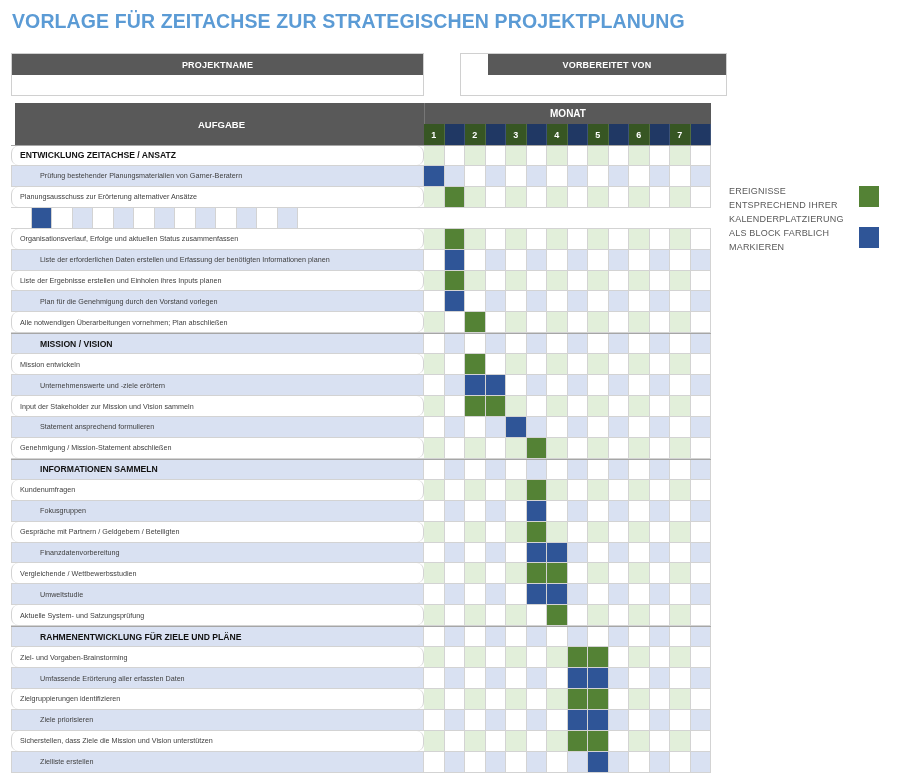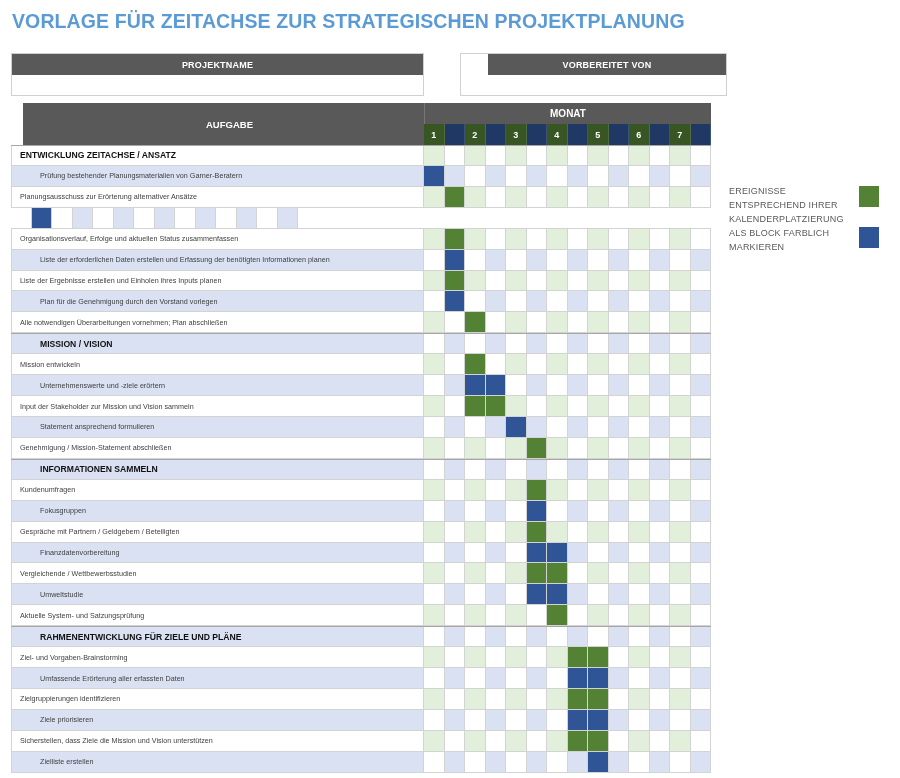--- a/index.html
+++ b/index.html
@@ -9,39 +9,39 @@
              color:#5b9bd5; letter-spacing:0.1px; white-space:nowrap; transform:scaleX(0.93); transform-origin:left top; }
     .infobox { position:absolute; top:53px; border:1px solid #d0d0d0; box-sizing:border-box; }
     .infobox .hd { height:21px; background:#595959; color:#fff; font-size:9px; font-weight:bold;
                    display:flex; align-items:center; justify-content:center; letter-spacing:0.2px; }
     .infobox .val { height:20px; background:#fff; }
     #box-projekt { left:11px; width:413px; }
     #box-vorbereitet { left:460px; width:267px;padding-left:27px; }
 
     .table { position:absolute; left:11px; top:103px; width:700px; }
     .thead { position:relative; height:42px; }
-    .th-task { position:absolute; left:12px; top:0; width:413px; height:42px; background:#595959; color:#fff;
+    .th-task { position:absolute; left:4px; top:0; width:413px; height:42px; background:#595959; color:#fff;
                font-size:9.5px; font-weight:bold; display:flex; align-items:center; justify-content:center; }
     .th-monat { position:absolute; left:413px; top:0; width:287px; height:21px; background:#595959; color:#fff;
                 font-size:10px; font-weight:bold; display:flex; align-items:center; justify-content:center;
                 border-left:1px solid #777; box-sizing:border-box; }
     .th-cols { position:absolute; left:413px; top:21px; width:287px; height:21px; display:flex; }
     .th-col { flex:1; height:21px; box-sizing:border-box; border-right:1px solid #ffffff22;
               color:#fff; font-size:9px; font-weight:bold; display:flex; align-items:center; justify-content:center; }
     .th-col.g { background:#375623; }
     .th-col.n { background:#203864; }
 
     .rows { position:relative; }
     .row { display:flex; height:20.93px; box-sizing:border-box; border-bottom:1px solid #d3d3d3; }
     .row.section { border-top:1px solid #a6a6a6; }
     .row .task { width:413px; box-sizing:border-box; padding-left:8px; font-size:7.2px; color:#404040;
                  display:flex; align-items:center; border-left:1px solid #d3d3d3; border-right:1px solid #d3d3d3; white-space:nowrap; overflow:hidden; }
     .row.section .task { font-size:8.6px; font-weight:bold; color:#111; }
     .row.blue .task { background:#d9e1f2;padding-left:28px; }
-    .row.white .task { background:#ffffff; }
+    .row.white .task { background:#ffffff;border-radius:7px; }
     .cells { display:flex; width:287px; }
     .cell { flex:1; box-sizing:border-box; border-right:1px solid #d3d3d3; }
     .row.white .cell.even { background:#e2efda; }
     .row.white .cell.odd { background:#ffffff; }
     .row.blue .cell.even { background:#ffffff; }
     .row.blue .cell.odd { background:#d9e1f2; }
     .cell.mark-green { background:#548235 !important; }
     .cell.mark-blue { background:#2f5597 !important; }
 
     .legend { position:absolute; left:729px; top:184px; width:170px; }

